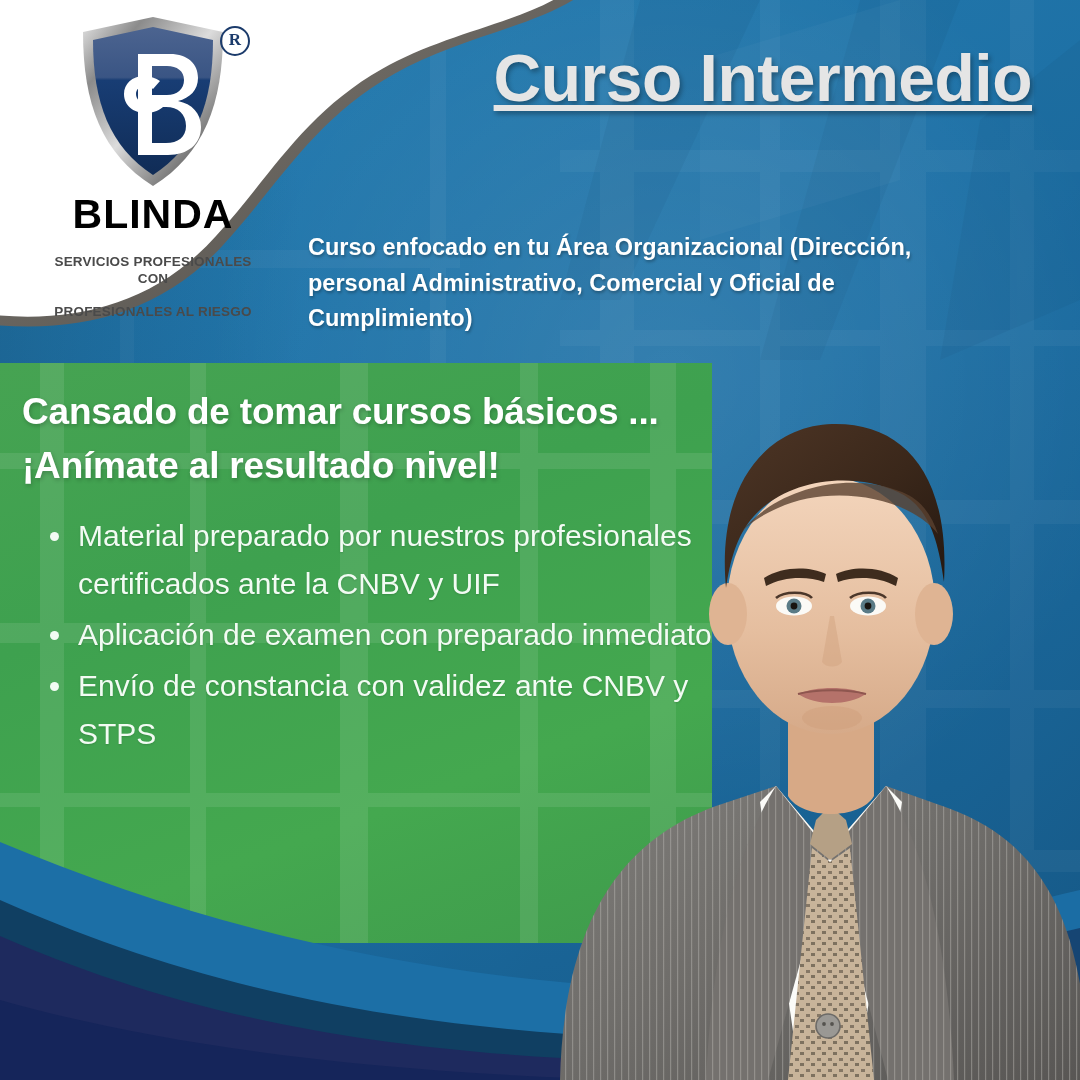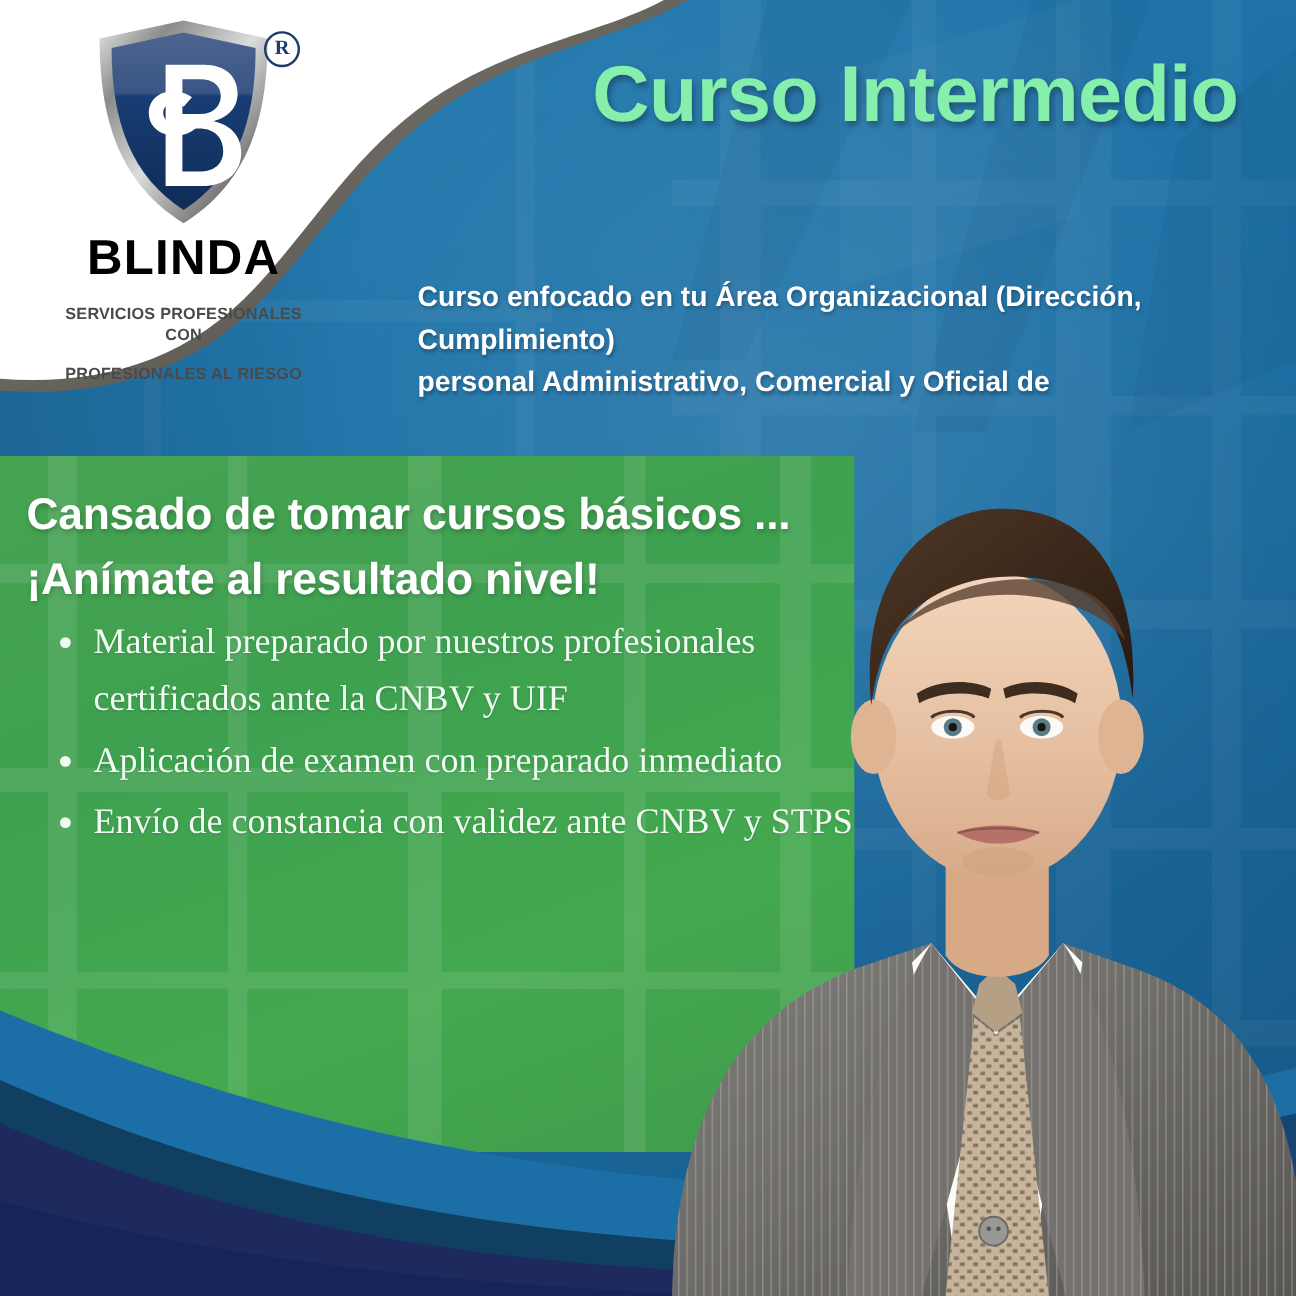--- a/index.html
+++ b/index.html
@@ -78,47 +78,48 @@
     line-height: 1.25;
   }
 
   
   .headline {
     position: absolute;
     right: 48px;
     top: 44px;
     width: 620px;
     text-align: right;
-    color: #86efac;
+    color: #e5e5e5;
     font-size: 66px;
     font-weight: bold;
     line-height: 1.06;
     letter-spacing: -.5px;
     text-shadow: 2px 3px 5px rgba(0,0,0,.32);
+    text-decoration: underline;
   }
 
   .subtitle {
     position: absolute;
     left: 308px;
     top: 230px;
     width: 728px;
     color: #ffffff;
     font-size: 23.5px;
     font-weight: bold;
     line-height: 1.52;
     text-align: justify;
     text-shadow: 1px 2px 3px rgba(0,0,0,.30);
   }
-  .subtitle > span { display: block; margin-left: 40px; }
+  .subtitle > span { display: block; }
 
   
   .green-panel {
     position: absolute;
     left: 0;
-    top: 380px;
+    top: 363px;
     width: 712px;
     height: 580px;
     background: linear-gradient(160deg, #46A352 0%, #3EA14F 35%, #44A84F 70%, #3F9B4C 100%);
     overflow: hidden;
   }
   .green-tex { position: absolute; inset: 0; opacity: .09; }
   .green-tex svg { width: 100%; height: 100%; display: block; }
 
   .gp-inner { position: relative; padding: 22px 0 0 22px; }
 
@@ -127,23 +128,22 @@
     font-weight: bold;
     font-size: 37px;
     line-height: 1.45;
     letter-spacing: -.2px;
     text-shadow: 1px 2px 4px rgba(0,0,0,.22);
     white-space: nowrap;
   }
 
   .bullets {
     list-style: none;
-    margin: 2px 0 0 0;
+    margin: 20px 0 0 0;
     padding: 0 0 0 20px;
-    font-family: Liberation Serif, serif;
   }
   .bullets li {
     position: relative;
     color: #F2FBF3;
     font-size: 30px;
     line-height: 1.58;
     padding-left: 36px;
     margin-bottom: 4px;
     max-width: 640px;
     text-shadow: 0 1px 2px rgba(0,0,0,.14);
@@ -262,22 +262,22 @@
     <div class="brand-tag">SERVICIOS PROFESIONALES CON</div>
     <div class="brand-tag">PROFESIONALES AL RIESGO</div>
   </div>
 
   <div class="headline">
     <div>Curso Intermedio</div>
   </div>
 
   <div class="subtitle">
     <span>Curso enfocado en tu Área Organizacional (Dirección,</span>
+    <span>personal Administrativo, Comercial y Oficial de</span>
     <span>Cumplimiento)</span>
-    <span>personal Administrativo, Comercial y Oficial de</span>
   </div>
 
   <div class="green-panel">
     <div class="green-tex">
       <svg viewBox="0 0 712 580" preserveAspectRatio="none">
         <g fill="#FFFFFF">
           <rect x="40" y="0" width="24" height="580"></rect>
           <rect x="190" y="0" width="16" height="580"></rect>
           <rect x="340" y="0" width="28" height="580"></rect>
           <rect x="520" y="0" width="18" height="580"></rect>

